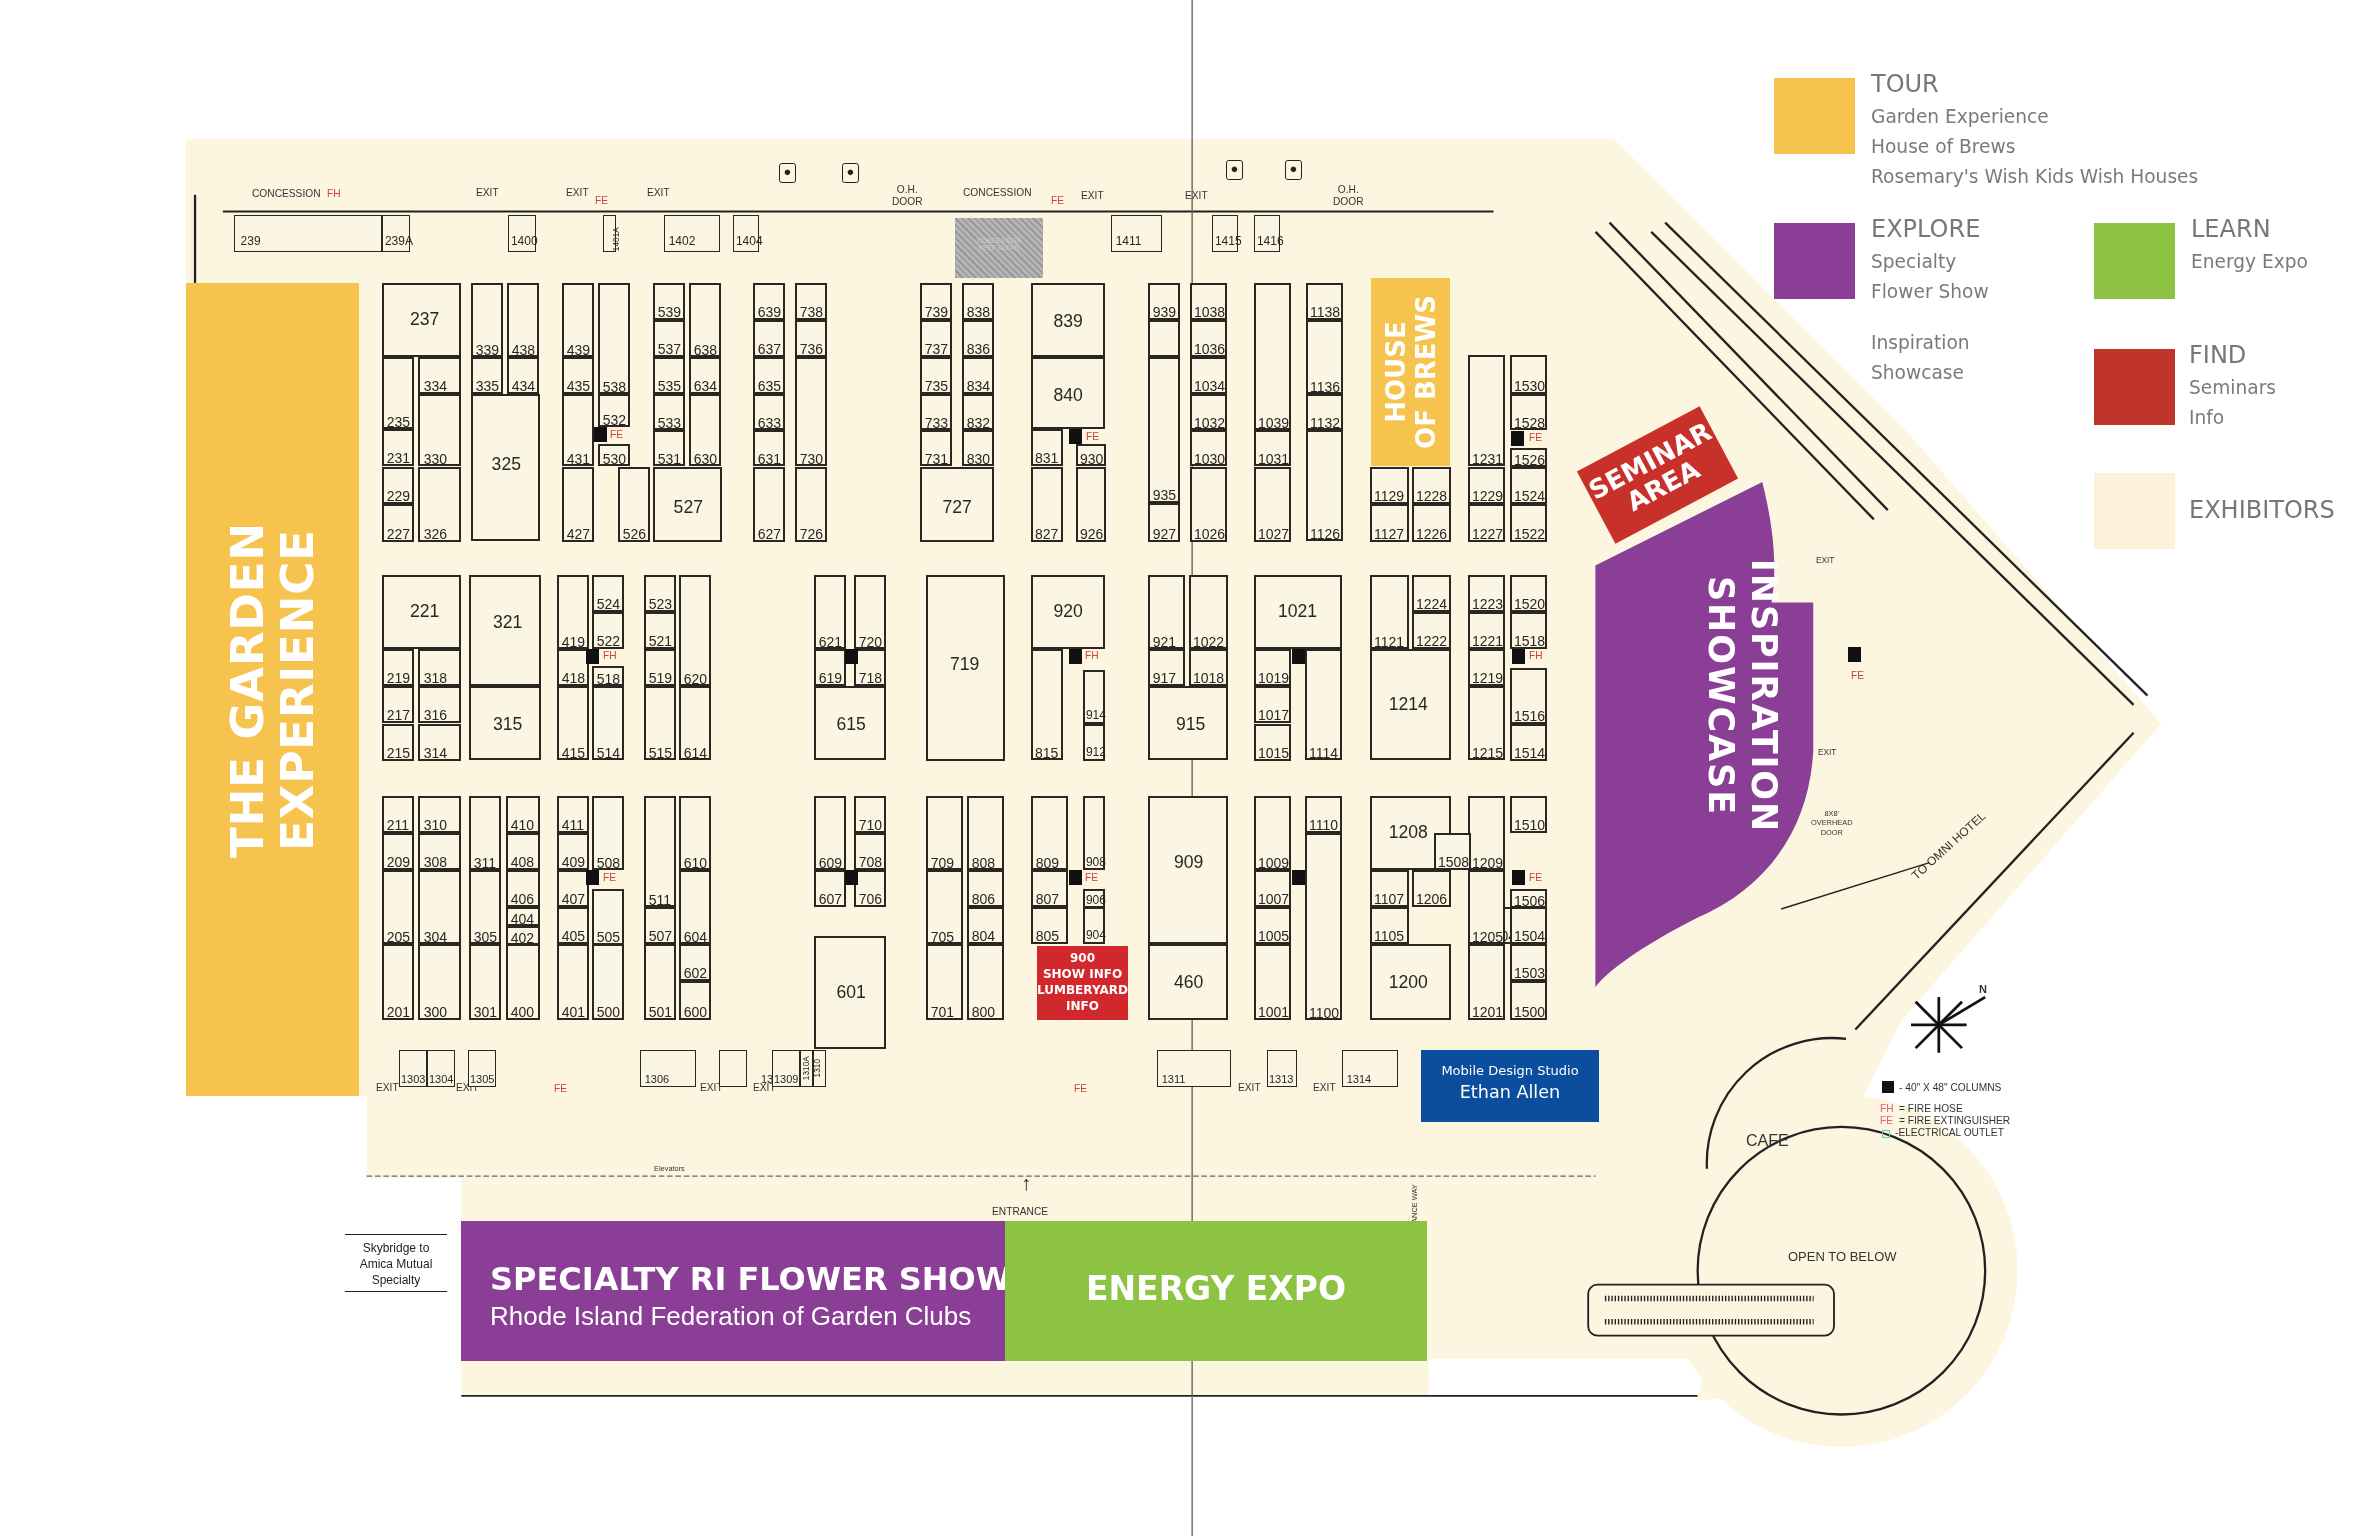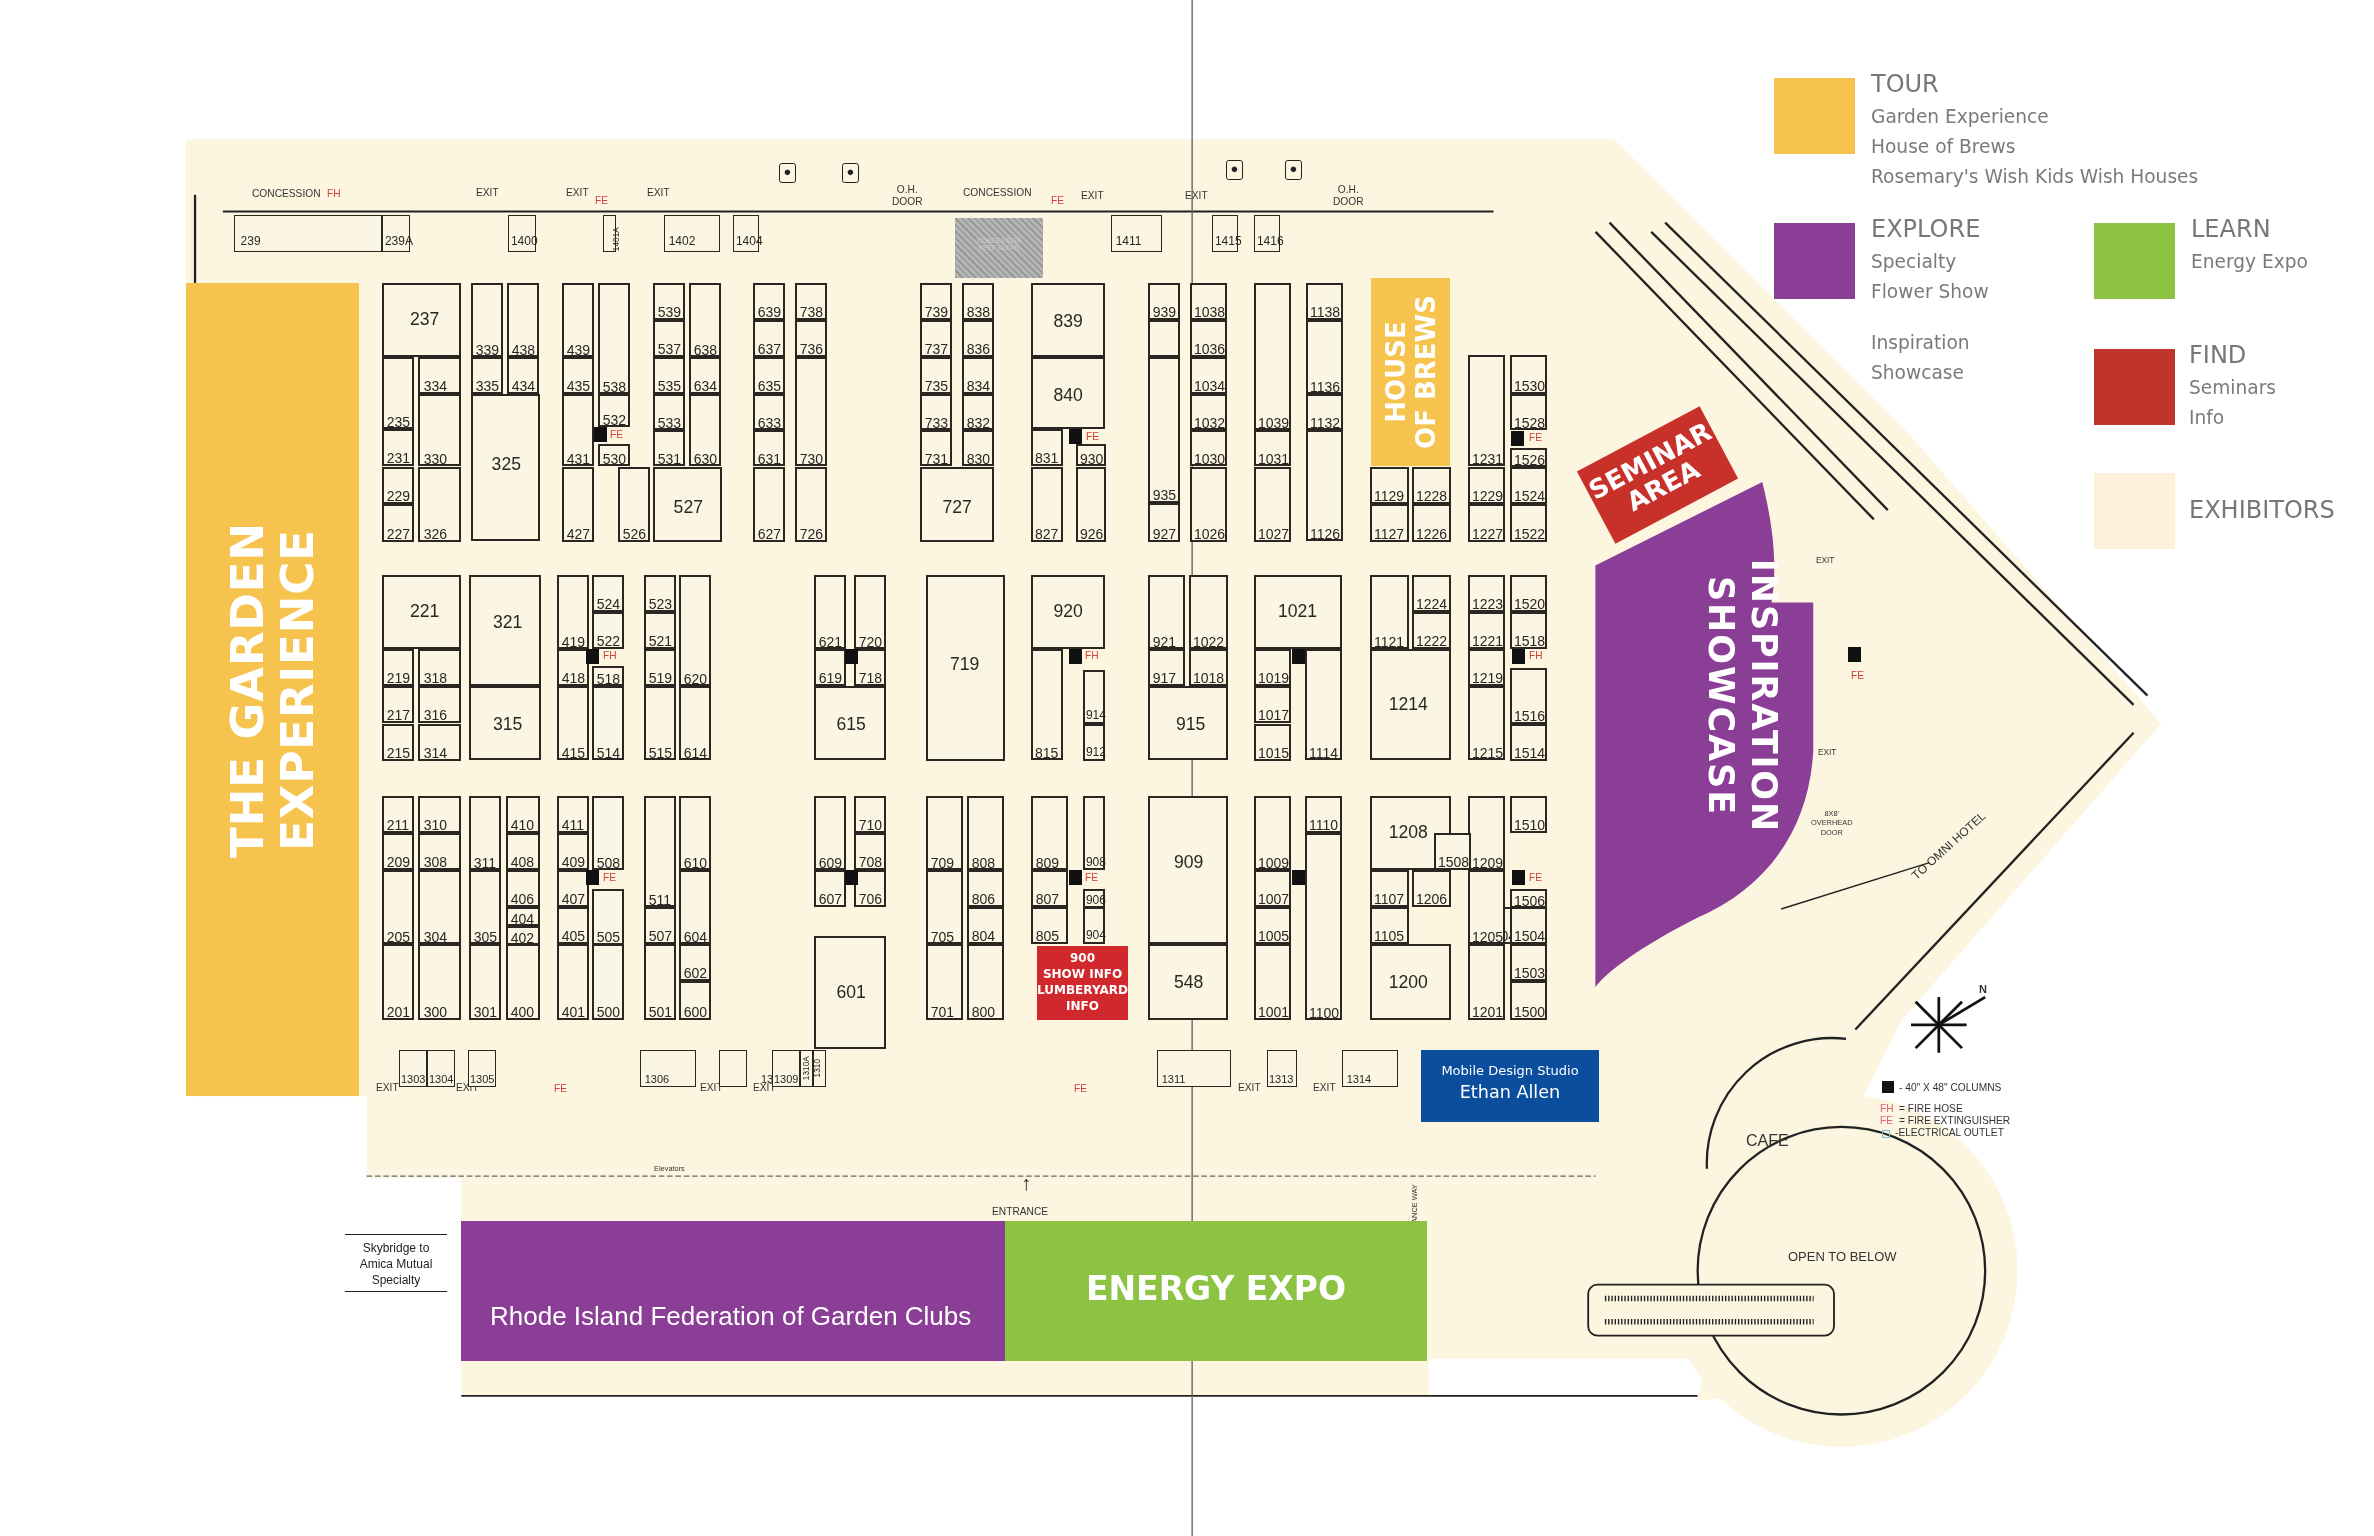--- a/index.html
+++ b/index.html
@@ -750,21 +750,21 @@
 <div class="abs" style="left:1037px;top:946px;width:91px;height:74px;background:#d0282c;text-align:center;">
   <div class="banner-text" style="font-size:12px;line-height:16px;padding-top:3.7px;">
     <span>900</span><br><span>SHOW INFO</span><br><span>LUMBERYARD</span><br><span>INFO</span>
   </div>
 </div>
 
 <div class="booth" style="left:1148px;top:796px;width:80px;height:148px;">
     <span class="blabel big" style="left:24px;top:56px;">909</span>
   </div>
 <div class="booth" style="left:1148px;top:944px;width:80px;height:76px;">
-    <span class="blabel big" style="left:24px;top:28px;">548</span>
+    <span class="blabel big" style="left:24px;top:28px;">460</span>
   </div>
 
 <div class="booth" style="left:1254px;top:796px;width:37px;height:74px;">
     <span class="blabel" style="left:1.9px;top:58px;">1009</span>
   </div>
 <div class="booth" style="left:1254px;top:870px;width:37px;height:37px;">
     <span class="blabel" style="left:1.9px;top:20.4px;">1007</span>
   </div>
 <div class="booth" style="left:1254px;top:907px;width:37px;height:37px;">
     <span class="blabel" style="left:1.9px;top:20.4px;">1005</span>
@@ -875,20 +875,21 @@
 <div class="abs" style="left:1421px;top:1050px;width:178px;height:72px;background:#0b4e9e;text-align:center;">
   <div style="font-family:'DejaVu Sans',sans-serif;color:#fff;font-size:13px;padding-top:13px;">Mobile Design Studio</div>
   <div style="font-family:'DejaVu Sans',sans-serif;color:#fff;font-size:17.6px;padding-top:3.7px;">Ethan Allen</div>
 </div>
 
 <div class="abs" style="left:1021px;top:1173px;font-size:20.4px;line-height:1;">↑</div>
 <div class="small-label" style="left:992px;top:1206px;">ENTRANCE</div>
 <div class="small-label" style="left:1410px;top:1243px;font-size:7.4px;transform:rotate(-90deg);transform-origin:left top;">ENTRANCE WAY</div>
 
 <div class="abs" style="left:461px;top:1221px;width:544px;height:140px;background:#8a3e96;">
+  <div class="banner-text" style="position:absolute;left:29px;top:39px;font-size:32px;white-space:nowrap;">SPECIALTY RI FLOWER SHOW</div>
   <div style="position:absolute;left:29px;top:80px;font-family:'Liberation Sans',sans-serif;color:#fff;font-size:26px;white-space:nowrap;">Rhode Island Federation of Garden Clubs</div>
 </div>
 <div class="abs" style="left:1005px;top:1221px;width:422px;height:140px;background:#8dc343;">
   <div class="banner-text" style="position:absolute;left:0;right:0;top:48px;text-align:center;font-size:33px;white-space:nowrap;">ENERGY EXPO</div>
 </div>
 
 <div class="abs" style="left:345px;top:1234px;width:102px;height:58px;border-top:1.9px solid #222;border-bottom:1.9px solid #222;text-align:center;font-size:12px;line-height:16px;padding-top:4.6px;">
   <span>Skybridge to</span><br><span>Amica Mutual</span><br><span>Specialty</span>
 </div>
 

